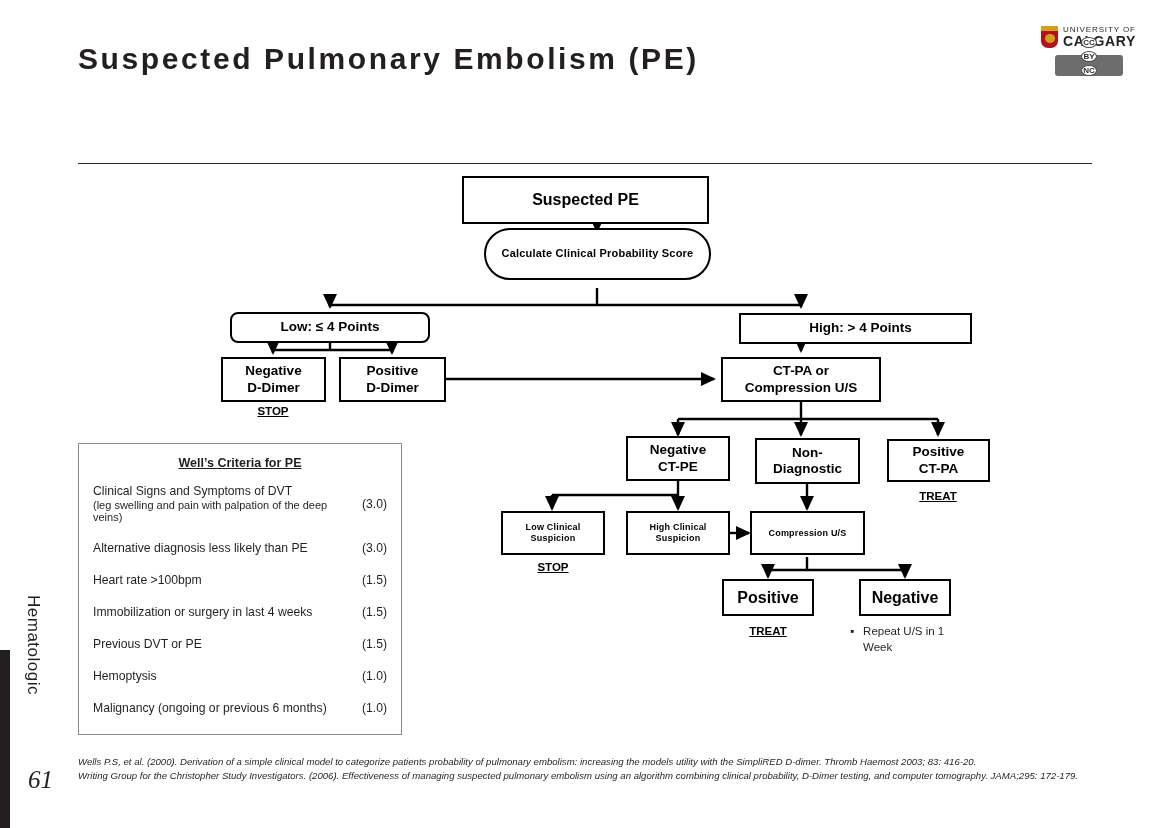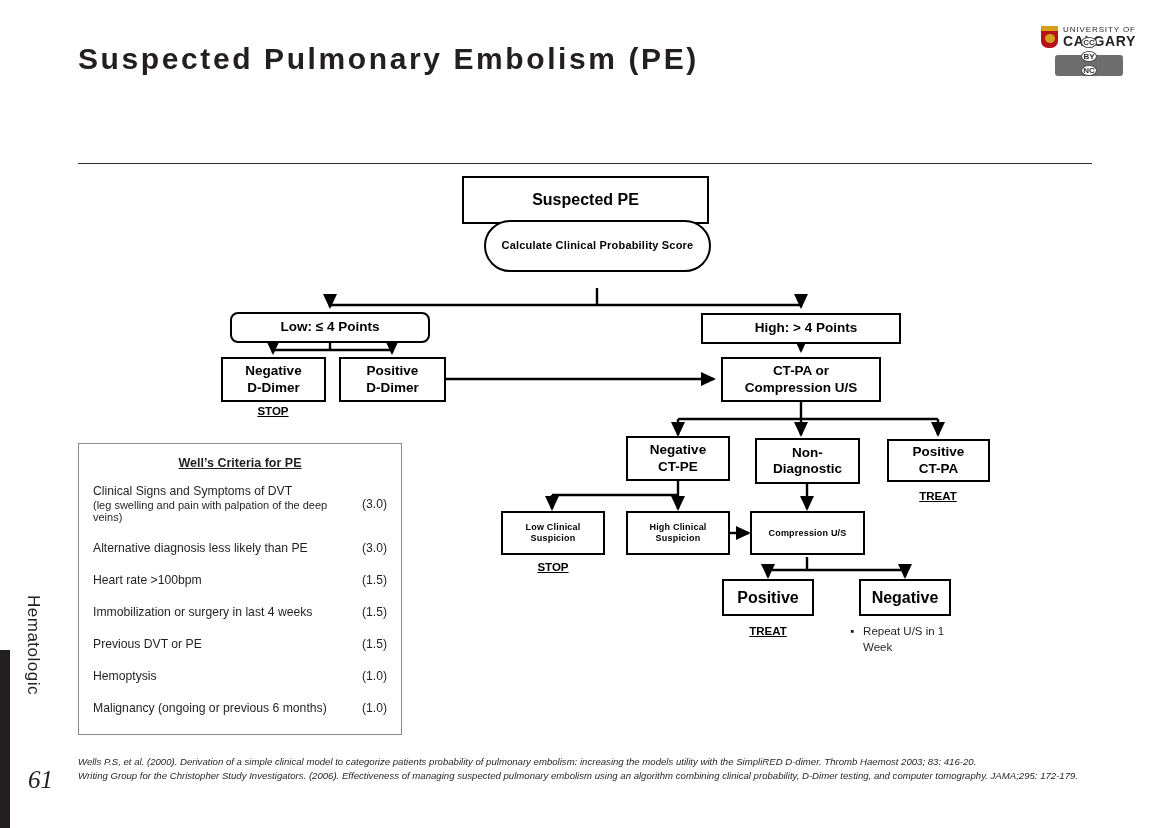--- a/index.html
+++ b/index.html
@@ -308,29 +308,29 @@
     <line x1="768" y1="570" x2="905" y2="570"></line>
     <line x1="768" y1="570" x2="768" y2="577" marker-end="url(#arrow)"></line>
     <line x1="905" y1="570" x2="905" y2="577" marker-end="url(#arrow)"></line>
   </g>
 </svg>
 
 <div class="node n-big" style="left:462px; top:176px; width:247px; height:48px;">
   <span class="node-text">Suspected PE</span>
 </div>
 
-<div class="node rounded n-small" style="left:484px; top:220px; width:227px; height:52px;">
+<div class="node rounded n-small" style="left:484px; top:228px; width:227px; height:52px;">
   <span class="node-text">Calculate Clinical Probability Score</span>
 </div>
 
 <div class="node n-med" style="left:230px; top:312px; width:200px; height:31px;border-radius:8px;">
   <span class="node-text">Low: ≤ 4 Points</span>
 </div>
 
-<div class="node n-med" style="left:701px; top:313px; width:200px; height:31px;padding-left:10px;">
+<div class="node n-med" style="left:739px; top:313px; width:233px; height:31px;padding-left:10px;">
   <span class="node-text">High: &gt; 4 Points</span>
 </div>
 
 <div class="node n-med" style="left:221px; top:357px; width:105px; height:45px; white-space:pre-line;">
   <span class="node-text">Negative
 D-Dimer</span>
 </div>
 
 <div class="node n-med" style="left:339px; top:357px; width:107px; height:45px; white-space:pre-line;">
   <span class="node-text">Positive

